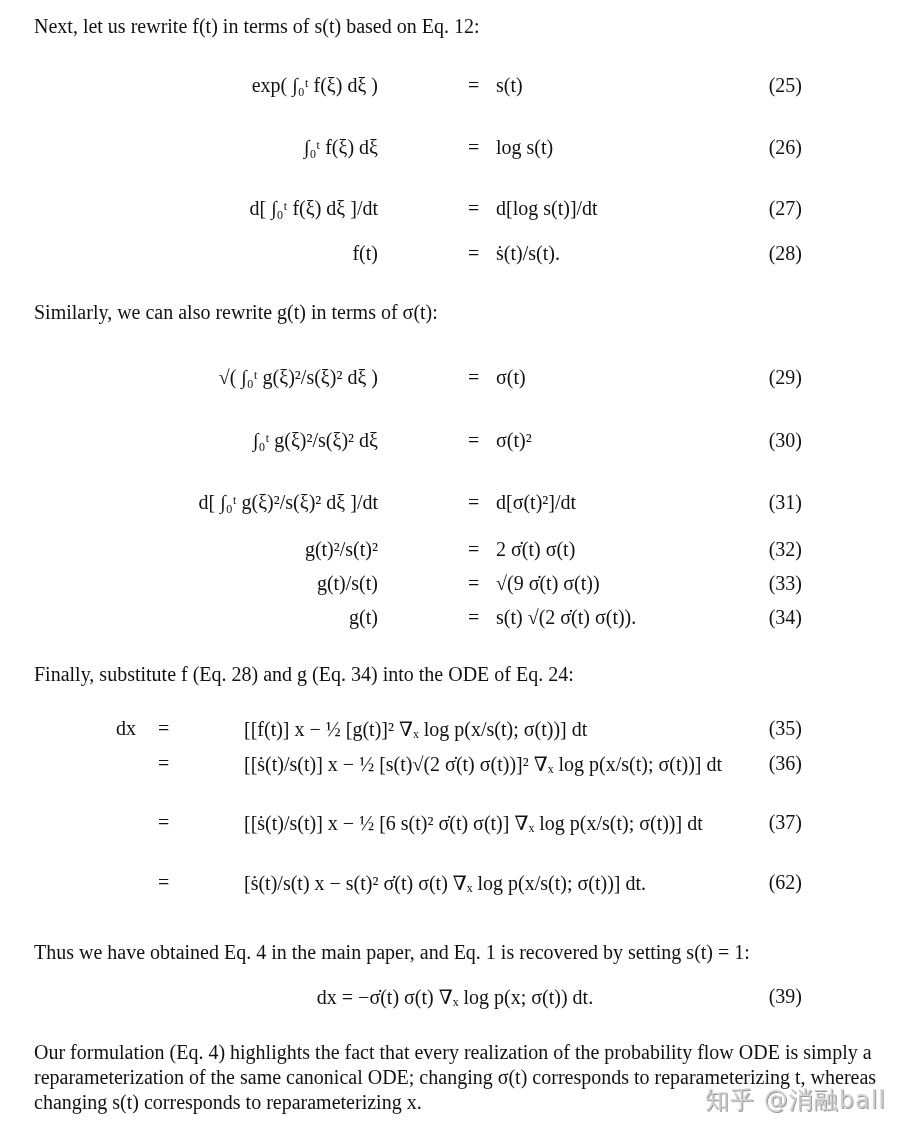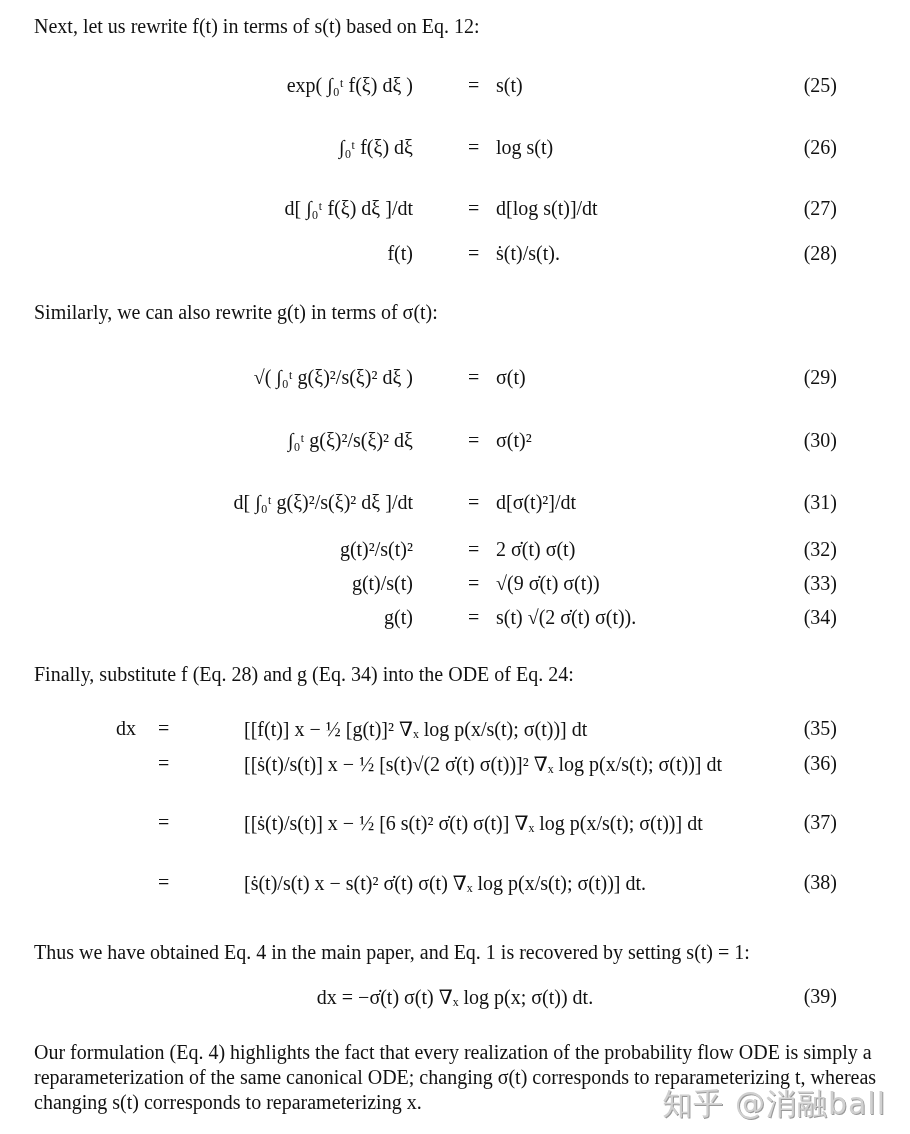--- a/index.html
+++ b/index.html
@@ -1,26 +1,26 @@
 <!DOCTYPE html>
 <html><head>
 <meta charset="utf-8">
 <style>
   html, body { margin:0; padding:0; background:#ffffff; }
   body { width:910px; height:1134px; position:relative; overflow:hidden;
          font-family:"Liberation Serif","DejaVu Serif",serif; color:#111; font-size:20px; }
   .para { position:absolute; left:34px; width:850px; line-height:25px; }
-  .eq { position:absolute; left:0; width:834px; height:40px;padding-left:35px; }
+  .eq { position:absolute; left:0; width:834px; height:40px; }
   .lhs { position:absolute; right:456px; top:0; text-align:right; white-space:nowrap; }
   .rel { position:absolute; left:468px; top:0; white-space:nowrap; }
   .rhs { position:absolute; left:496px; top:0; white-space:nowrap; }
   .num { position:absolute; right:32px; top:0; }
   .eq2 .rel { left:158px; } .eq2 .rhs { left:202px;margin-left:42px; } .eq2 .lhs { right:auto; left:116px; }
   .center { position:absolute; left:0; width:910px; text-align:center; }
-  .wm { position:absolute; right:24px; top:1084px; font-family:"DejaVu Sans",sans-serif; font-size:30px;
+  .wm { position:absolute; right:24px; top:1084px; font-family:"DejaVu Sans",sans-serif; font-size:24px;
         color:#d0d0d0; text-shadow:1px 1px 0 #999; letter-spacing:1px; }
 </style>
 </head>
 <body>
 
 <div class="para" style="top:14px">Next, let us rewrite f(t) in terms of s(t) based on Eq. 12:</div>
 
 <div class="eq" style="top:74px">
   <span class="lhs">exp( ∫₀ᵗ f(ξ) dξ )</span>
   <span class="rel">=</span>
@@ -99,21 +99,21 @@
   <span class="num">(36)</span>
 </div>
 <div class="eq eq2" style="top:811px">
   <span class="rel">=</span>
   <span class="rhs">[[ṡ(t)/s(t)] x − ½ [6 s(t)² σ̇(t) σ(t)] ∇ₓ log p(x/s(t); σ(t))] dt</span>
   <span class="num">(37)</span>
 </div>
 <div class="eq eq2" style="top:871px">
   <span class="rel">=</span>
   <span class="rhs">[ṡ(t)/s(t) x − s(t)² σ̇(t) σ(t) ∇ₓ log p(x/s(t); σ(t))] dt.</span>
-  <span class="num">(38)</span>
+  <span class="num">(62)</span>
 </div>
 
 <div class="para" style="top:940px">Thus we have obtained Eq. 4 in the main paper, and Eq. 1 is recovered by setting s(t) = 1:</div>
 
 <div class="eq" style="top:985px">
   <span class="center">dx = −σ̇(t) σ(t) ∇ₓ log p(x; σ(t)) dt.</span>
   <span class="num">(39)</span>
 </div>
 
 <div class="para" style="top:1040px">Our formulation (Eq. 4) highlights the fact that every realization of the probability flow ODE is simply a reparameterization of the same canonical ODE; changing σ(t) corresponds to reparameterizing t, whereas changing s(t) corresponds to reparameterizing x.</div>

